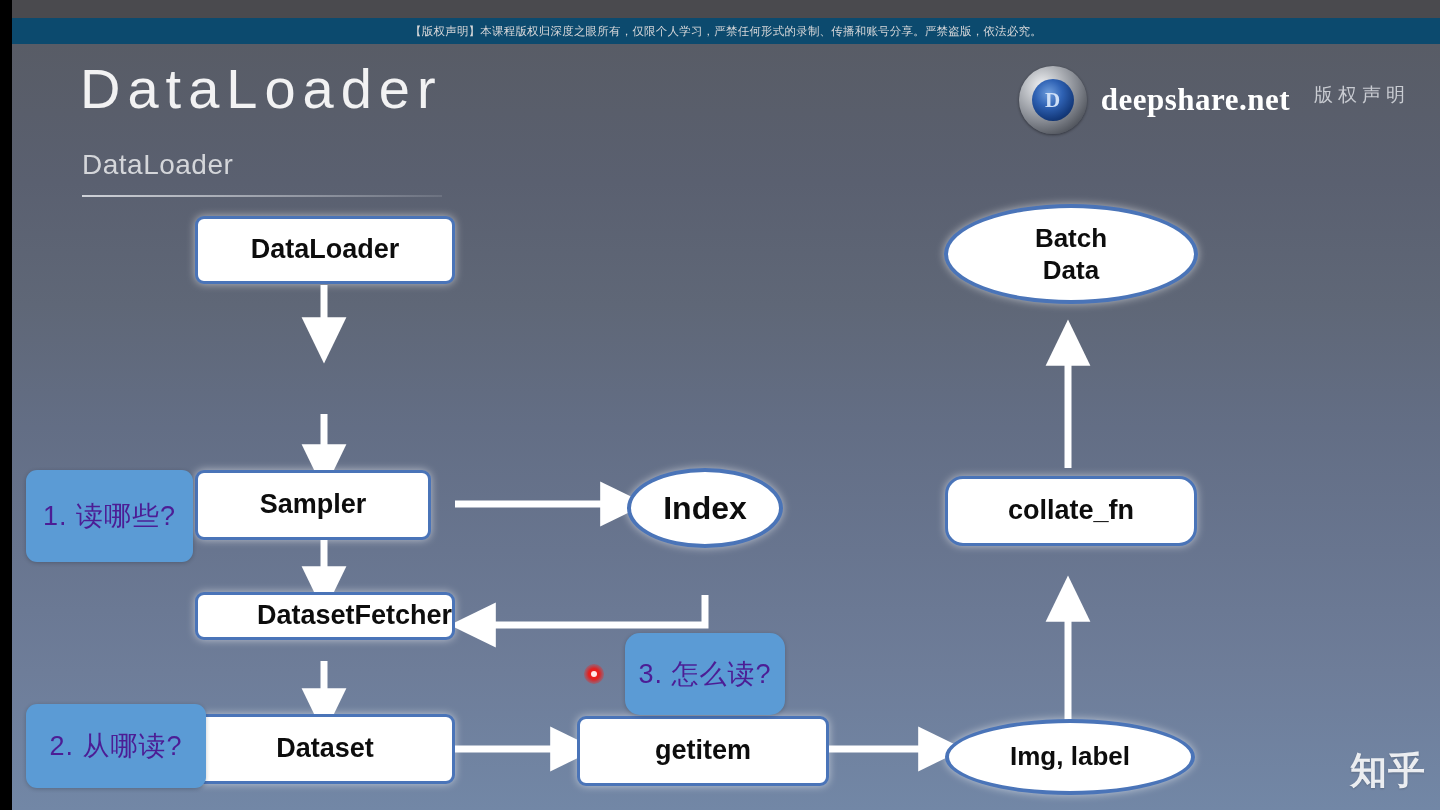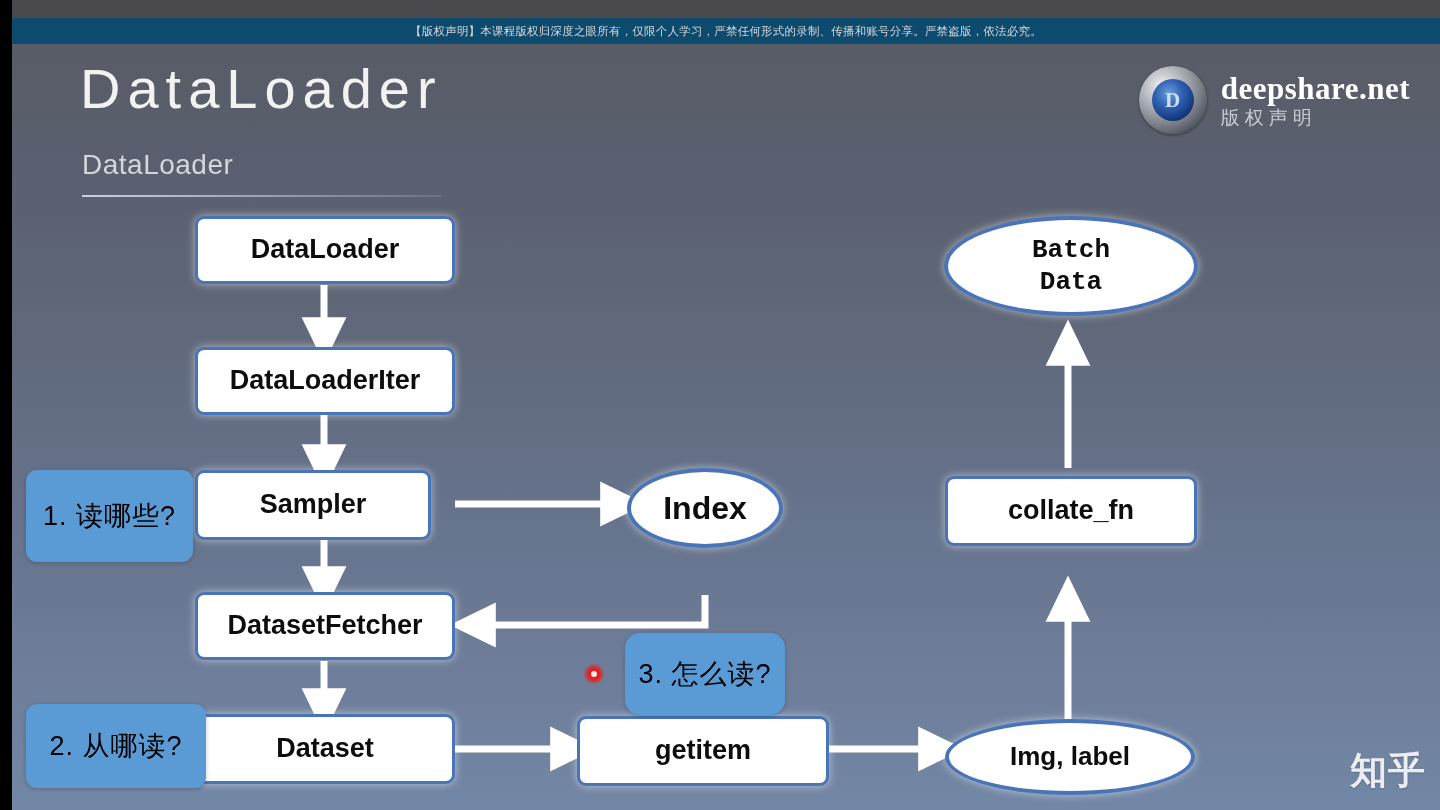--- a/index.html
+++ b/index.html
@@ -103,21 +103,21 @@
   .logo-eye {
     width: 42px; height: 42px;
     border-radius: 50%;
     background: radial-gradient(circle at 40% 34%, #6e9ddc 0%, #2f62b4 36%, #143a7c 70%, #0a1f47 100%);
     display: flex; align-items: center; justify-content: center;
     color: #cfe0f7;
     font-family: "Liberation Serif", serif;
     font-weight: bold;
     font-size: 21px;
   }
-  .logo-text { display: flex; flex-direction: column; line-height: 1.1; }
+  .logo-text { display: flex; flex-direction: row; line-height: 1.1; gap: 24px; }
   .logo-name {
     font-family: "Liberation Serif", serif;
     font-weight: bold;
     font-size: 31px;
     color: #ffffff;
     letter-spacing: .5px;
   }
   .logo-cn {
     font-size: 19px;
     color: #c9ccd2;
@@ -146,21 +146,21 @@
     border-width: 4px;
   }
 
   .tag {
     position: absolute;
     background: #5b9bd5;
     border-radius: 11px;
     display: flex;
     align-items: center;
     justify-content: center;
-    color: #000000;
+    color: #4c1d95;
     font-size: 27px;
     letter-spacing: 1px;
     box-shadow: 0 1px 4px rgba(0,0,0,.22);
   }
 
   
   #arrows {
     position: absolute;
     left: 0; top: 0;
     width: 1428px; height: 766px;
@@ -252,53 +252,50 @@
         <line x1="1056" y1="678" x2="1056" y2="554"></line>
 
         <line x1="1056" y1="424" x2="1056" y2="298"></line>
       </g>
     </svg>
 
     <div class="node" style="left:183px; top:172px; width:260px; height:68px;">
       <span>DataLoader</span>
     </div>
 
-    <div class="node" style="left:183px; top:303px; width:260px; height:68px;">
-      <span>DataLoaderIter</span>
-    </div>
 
     <div class="node" style="left:183px; top:426px; width:236px; height:70px;">
       <span>Sampler</span>
     </div>
 
-    <div class="node" style="left:183px; top:548px; width:260px; height:68px;">
+    <div class="node" style="left:183px; top:548px; width:260px; height:48px;justify-content:flex-end;">
       <span>DatasetFetcher</span>
     </div>
 
     <div class="node" style="left:183px; top:670px; width:260px; height:70px;">
       <span>Dataset</span>
     </div>
 
     <div class="node ellipse" style="left:615px; top:424px; width:156px; height:80px; font-size:32px;">
       <span>Index</span>
     </div>
 
     <div class="node" style="left:565px; top:672px; width:252px; height:70px;">
       <span>getitem</span>
     </div>
 
     <div class="node ellipse" style="left:933px; top:675px; width:250px; height:76px; font-size:26px;">
       <span>Img, label</span>
     </div>
 
-    <div class="node" style="left:933px; top:432px; width:252px; height:70px;">
+    <div class="node" style="left:933px; top:432px; width:252px; height:70px;border-radius:18px;">
       <span>collate_fn</span>
     </div>
 
-    <div class="node ellipse" style="left:932px; top:172px; width:254px; height:100px; flex-direction:column; font-size:26px; line-height:1.25;font-family:Liberation Mono, monospace;">
+    <div class="node ellipse" style="left:932px; top:160px; width:254px; height:100px; flex-direction:column; font-size:26px; line-height:1.25;">
       <span>Batch</span>
       <span>Data</span>
     </div>
 
     <div class="tag" style="left:14px; top:426px; width:167px; height:92px;">
       <span>1. 读哪些?</span>
     </div>
 
     <div class="tag" style="left:14px; top:660px; width:180px; height:84px;">
       <span>2. 从哪读?</span>

